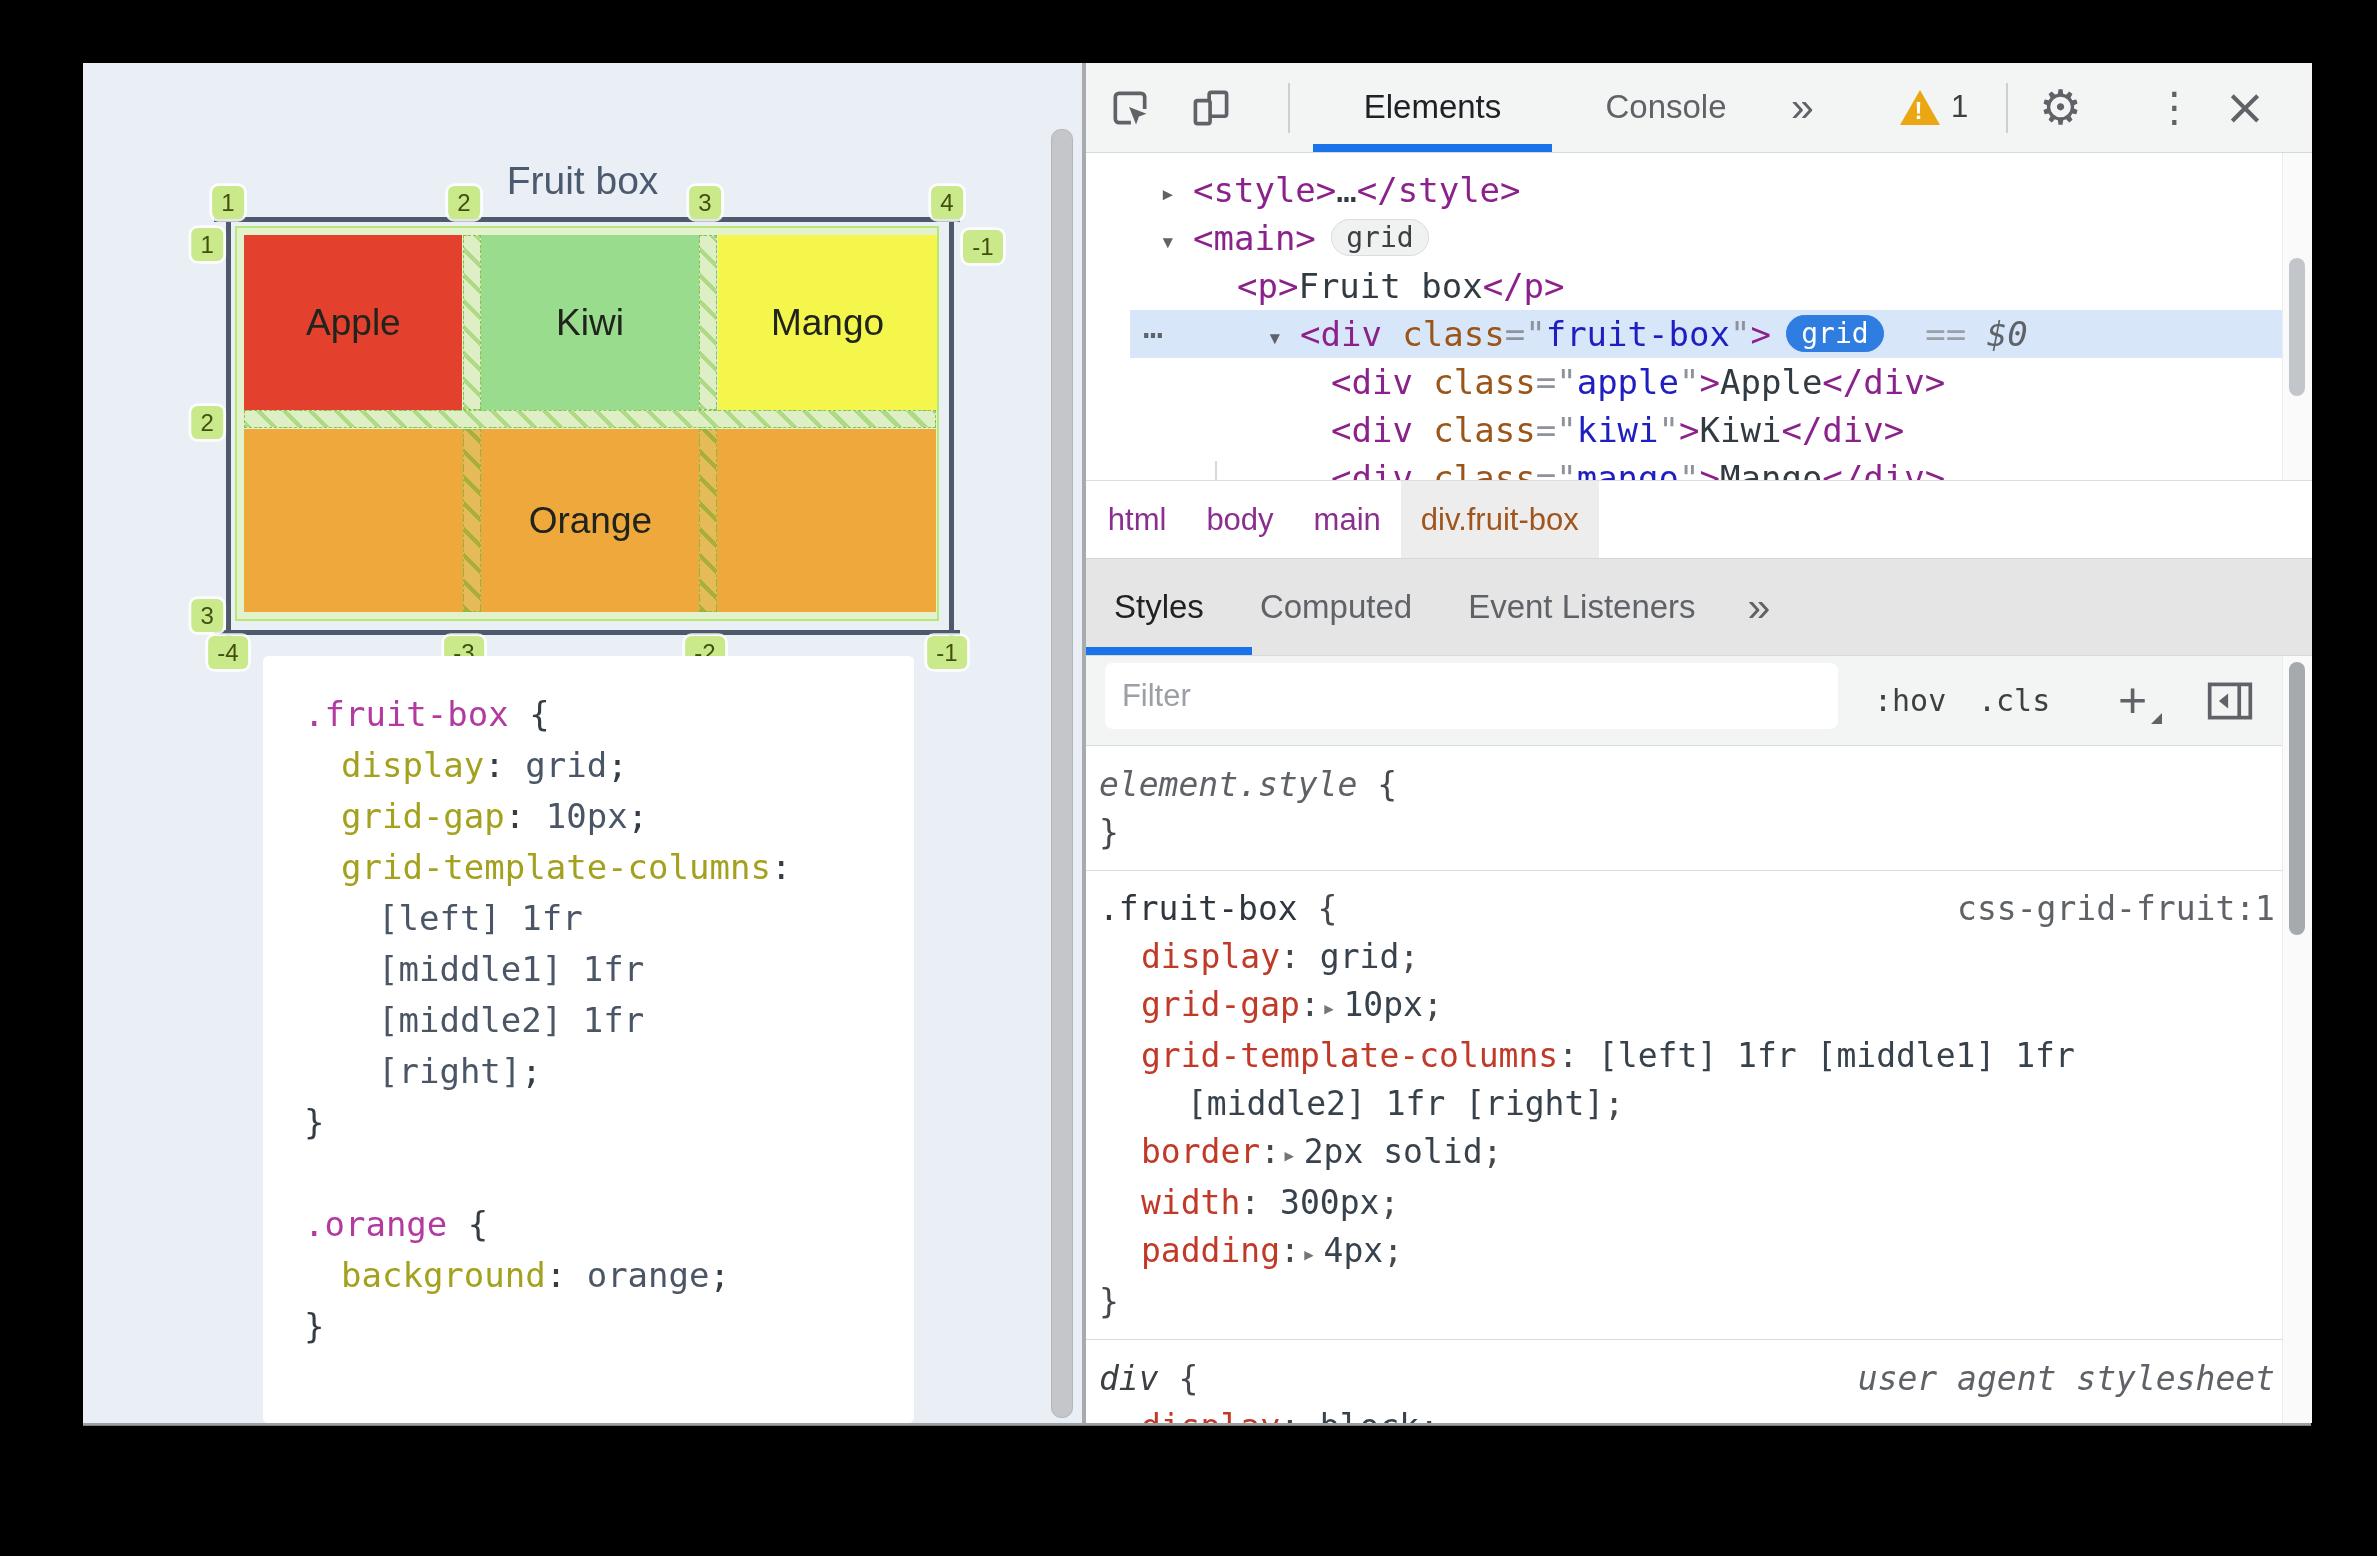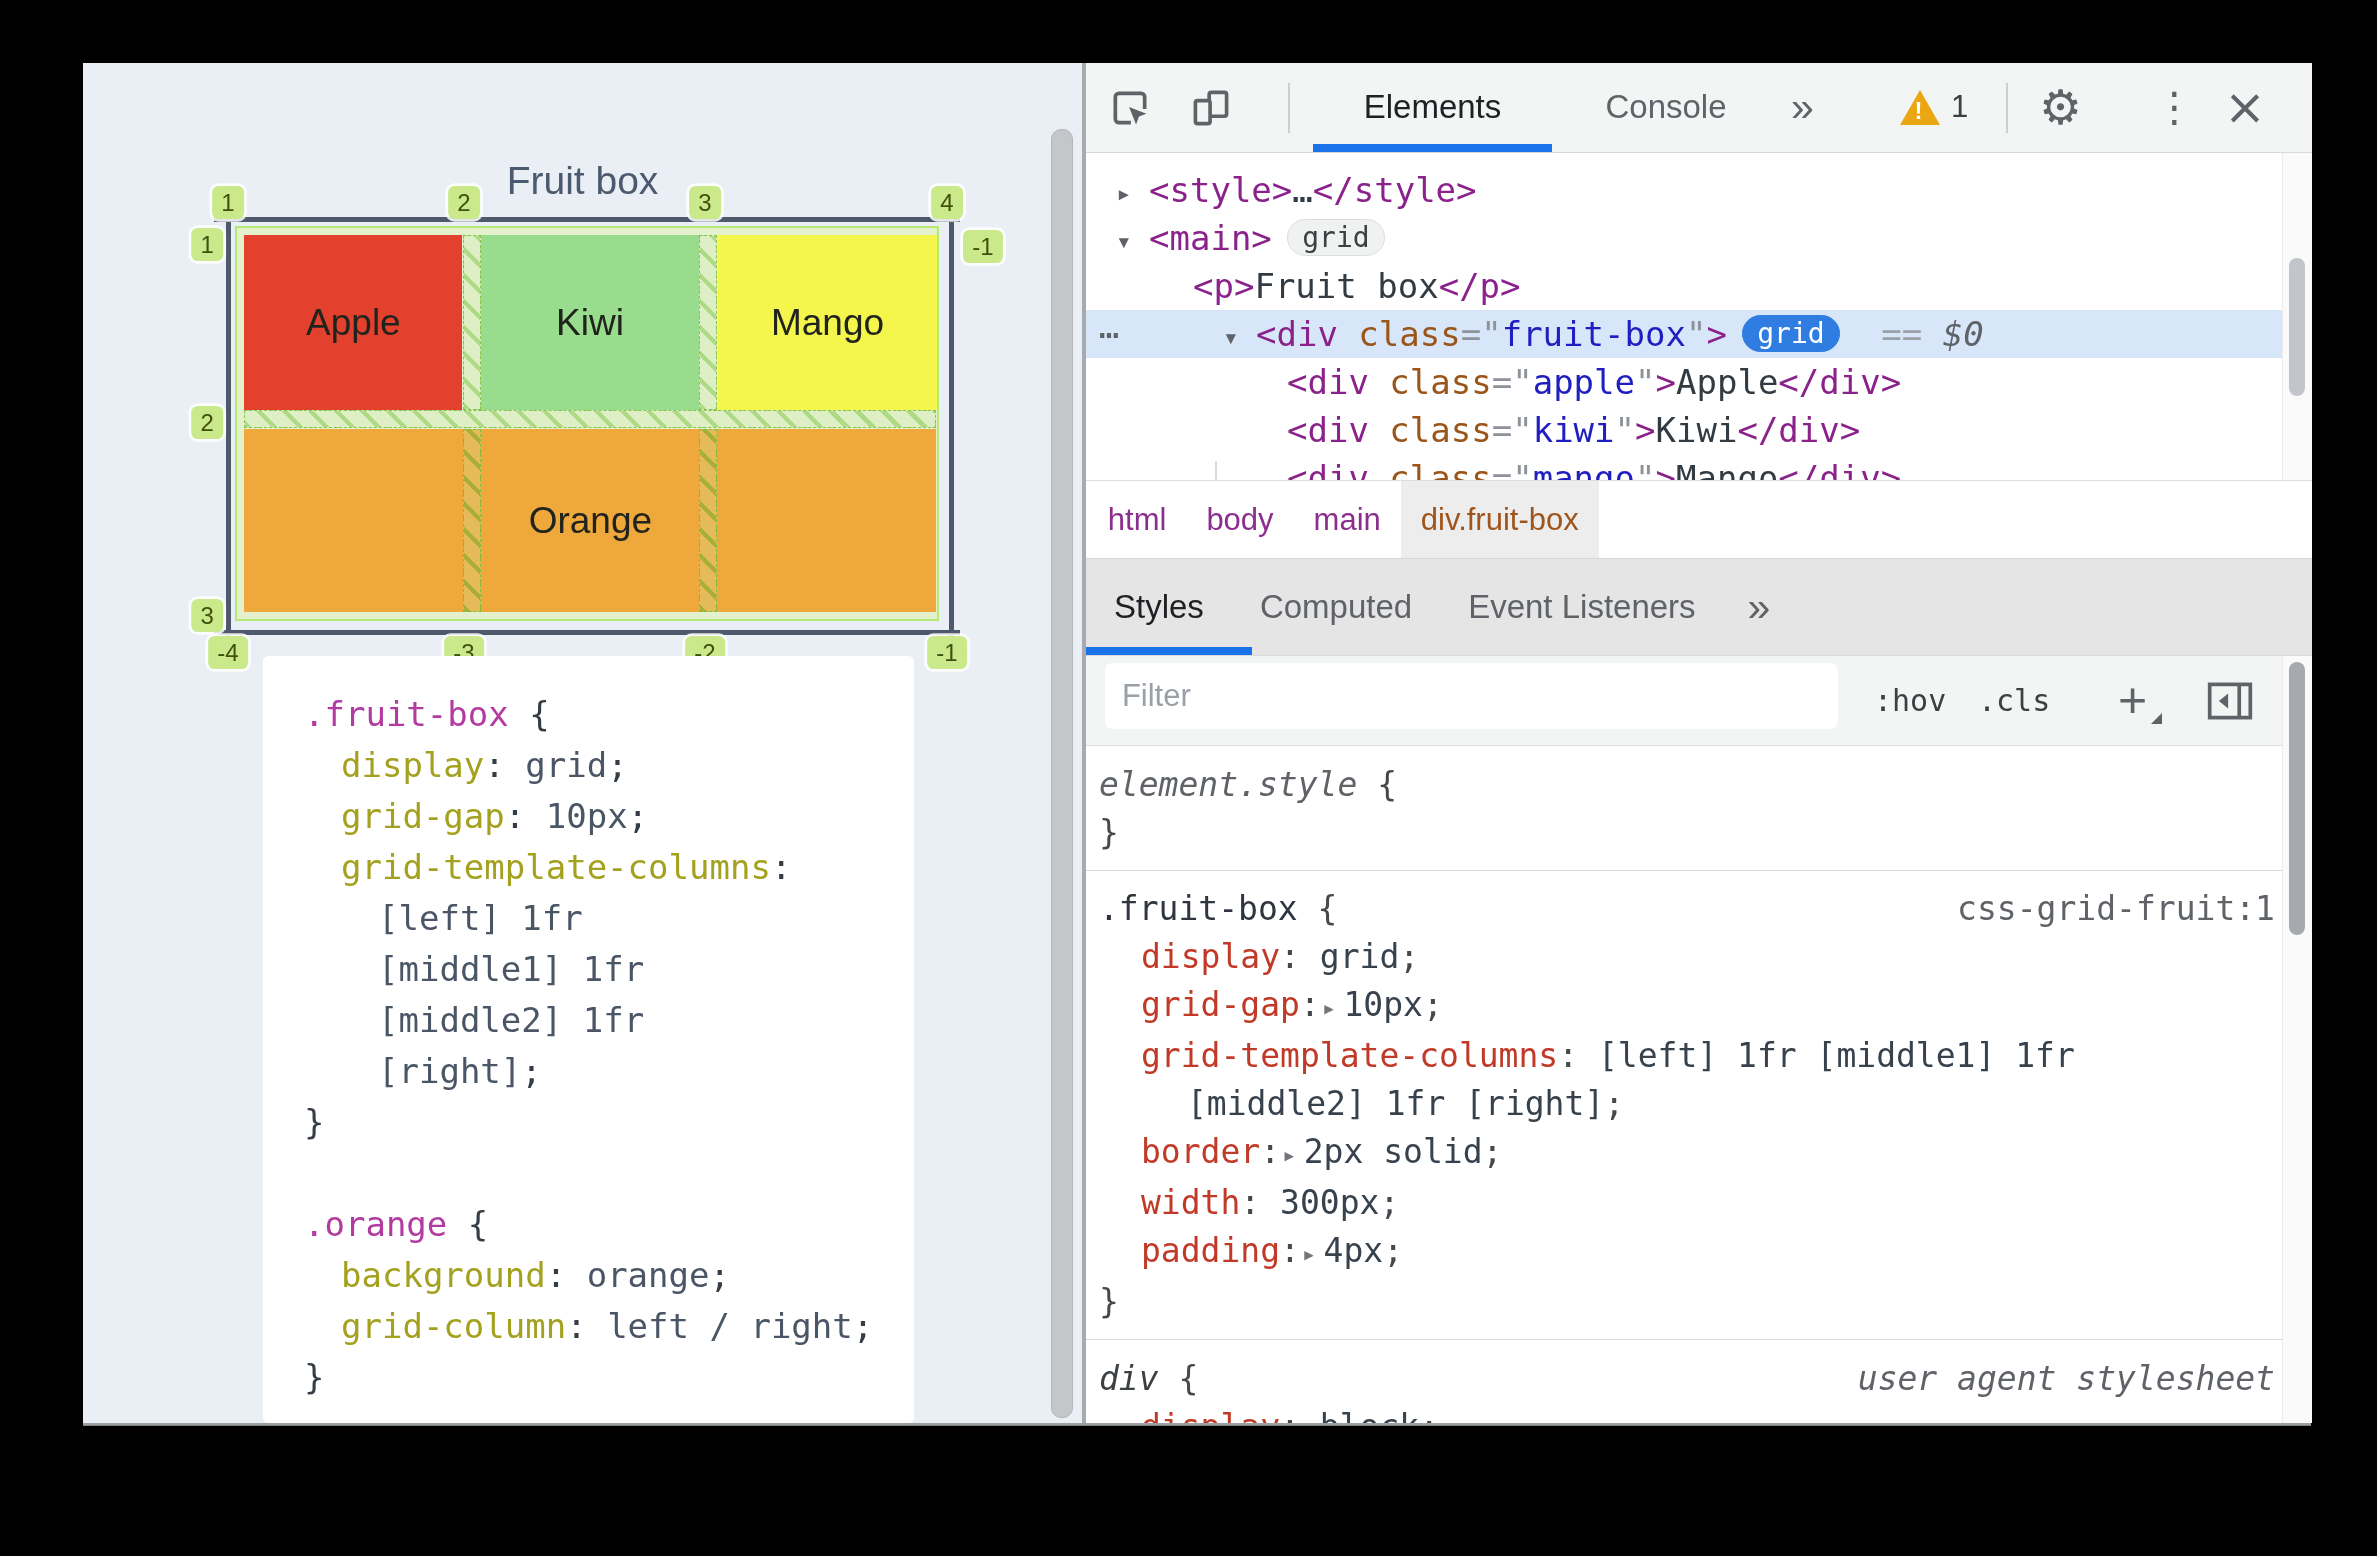--- a/index.html
+++ b/index.html
@@ -60,21 +60,21 @@
   .tb-underline{position:absolute;bottom:0;height:8.3px;background:#1a73e8;}
   .tb-more{position:absolute;top:0;height:88px;display:flex;align-items:center;font-size:41px;color:#5f6368;}
   .warn-wrap{position:absolute;top:0;height:88px;display:flex;align-items:center;gap:11px;}
   .warn-tri{position:relative;width:0;height:0;border-left:20px solid transparent;
             border-right:20px solid transparent;border-bottom:35px solid #eba613;}
   .warn-tri:after{content:"!";position:absolute;left:-5.5px;top:7.4px;font-size:24px;font-weight:bold;color:#fff;}
   .warn-count{font-size:31px;color:#3c4043;}
   .tb-glyph{position:absolute;top:0;height:88px;display:flex;align-items:center;color:#5f6368;
             font-family:"DejaVu Sans",sans-serif;}
   
-  .dom-tree{position:absolute;left:0;top:90px;width:100%;height:327px;background:#fff;overflow:hidden;}
+  .dom-tree{position:absolute;left:0;top:90px;width:100%;height:327px;background:#fff;overflow:hidden;padding-left:44px;}
   .dom-inner{padding-top:13px;}
   .dom-row{position:relative;height:48px;line-height:48px;white-space:pre;
            font-family:"DejaVu Sans Mono",monospace;font-size:34px;}
   .r-l0{padding-left:30px;} .r-l1{padding-left:107px;} .r-l2{padding-left:201px;}
   .r-sel{background:#d8e6f9;padding-left:137px;}
   .dom-dots{position:absolute;left:13px;top:0;color:#5f6368;font-size:34px;}
   .s-arrow{color:#5f6368;font-size:26px;display:inline-block;width:33px;}
   .s-tag{color:#8b218b;} .s-attr{color:#9a5518;} .s-aval{color:#1f1fc1;} .s-text{color:#323a42;}
   .s-pn{color:#8e939b;} .s-gray{color:#9aa0a6;} .s-grayi{color:#5f6368;font-style:italic;}
   .s-adorner{display:inline-block;margin-left:14.7px;background:#f0f1f1;border:1.8px solid #dadce0;
@@ -183,21 +183,20 @@
               <div class="code-line ci-1"><span class="mc-mprop">grid-template-columns</span><span class="mc-mpunct">:</span></div>
               <div class="code-line ci-2"><span class="mc-mval">[left] 1fr</span></div>
               <div class="code-line ci-2"><span class="mc-mval">[middle1] 1fr</span></div>
               <div class="code-line ci-2"><span class="mc-mval">[middle2] 1fr</span></div>
               <div class="code-line ci-2"><span class="mc-mval">[right]</span><span class="mc-mpunct">;</span></div>
               <div class="code-line ci-0"><span class="mc-mpunct">}</span></div>
             </div>
             <div class="code-block">
               <div class="code-line ci-0"><span class="mc-msel">.orange</span><span class="mc-mpunct"> {</span></div>
               <div class="code-line ci-1"><span class="mc-mprop">background</span><span class="mc-mpunct">: </span><span class="mc-mval">orange</span><span class="mc-mpunct">;</span></div>
-              <div class="code-line ci-1"><span class="mc-mprop">grid-column</span><span class="mc-mpunct">: </span><span class="mc-mval">left / right</span><span class="mc-mpunct">;</span></div>
               <div class="code-line ci-0"><span class="mc-mpunct">}</span></div>
             </div>
           </div>
       </div>
 
       <div class="page-scrollbar"></div>
     </div>
 
     <div class="panel-divider"></div>
 

